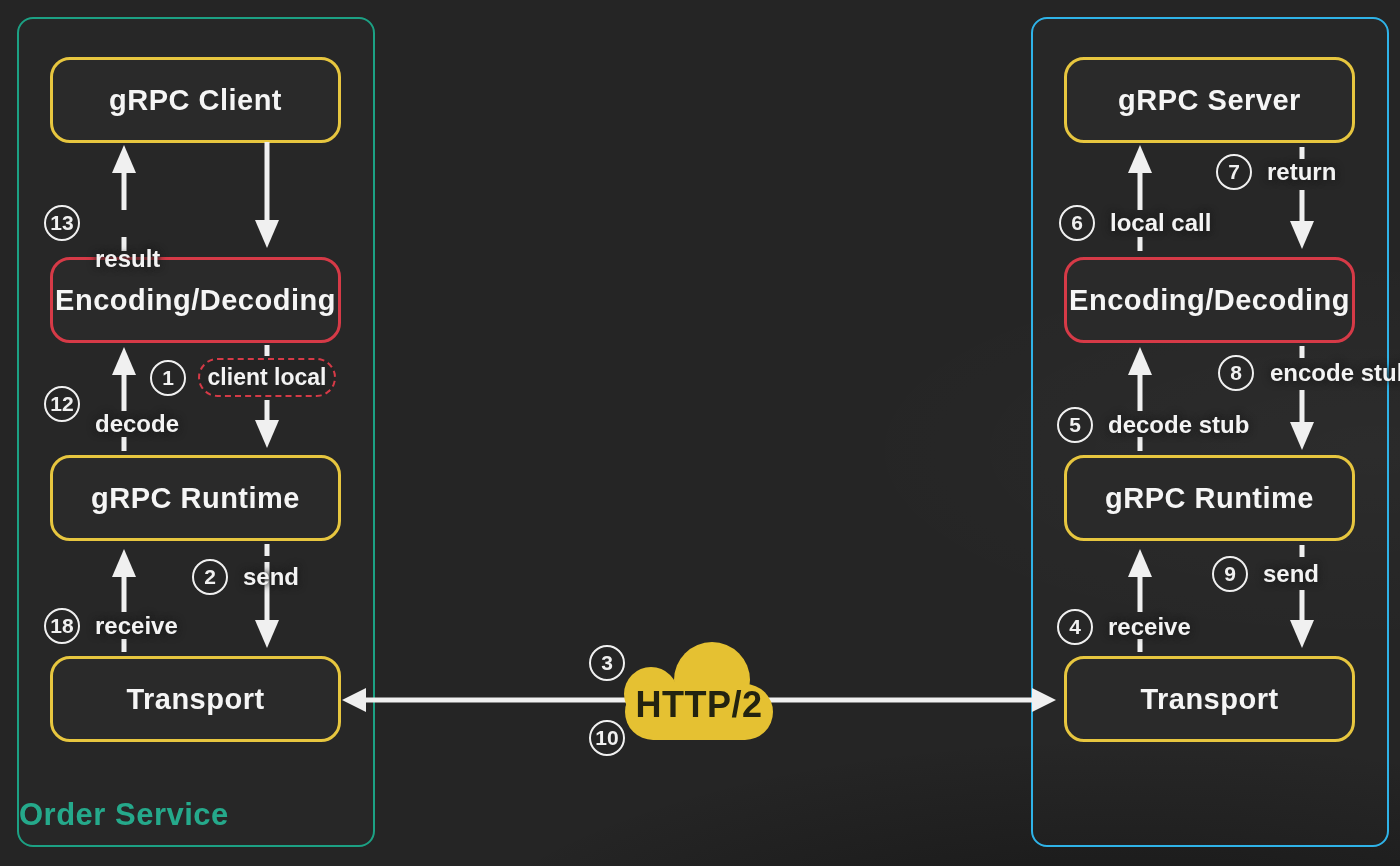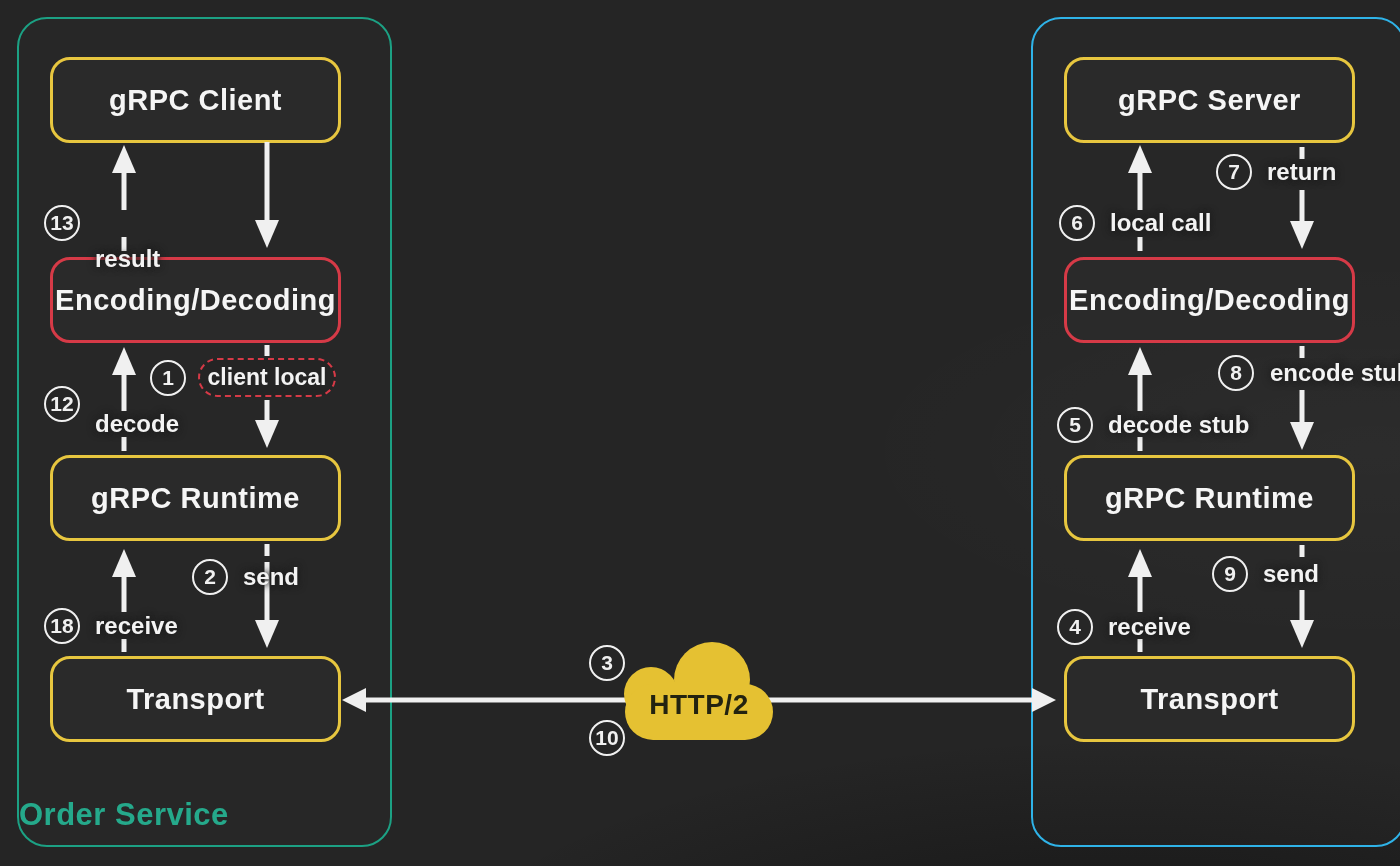--- a/index.html
+++ b/index.html
@@ -6,23 +6,22 @@
   .canvas{
     position:relative;width:1400px;height:866px;overflow:hidden;
     font-family:"Liberation Sans",sans-serif;
     background:
       radial-gradient(1150px 430px at 80% 116%, rgba(10,10,10,.55) 10%, rgba(10,10,10,0) 62%),
       radial-gradient(900px 330px at 98% 52%, rgba(255,255,255,.025), rgba(255,255,255,0) 60%),
       #252525;
   }
   .svc{
     position:absolute;top:17px;width:354px;height:826px;
-    border-radius:30px;background:rgba(255,255,255,.012);
+    border-radius:16px;background:rgba(255,255,255,.012);
     z-index:1;
-    padding-left:17px;
   }
   .svc.left{left:17px;border:2.5px solid #1ca184;}
   .svc.right{left:1031px;border:2.5px solid #2fb3e8;}
   .nodebox{
     position:absolute;left:31px;width:285px;height:80px;
     border-radius:20px;background:#2a2a2a;
     display:flex;align-items:center;justify-content:center;
     color:#f5f5f5;font-size:29px;font-weight:700;letter-spacing:.5px;
   }
   .nodebox.yellow{border:3px solid #e7c63f;}
@@ -50,21 +49,21 @@
   }
   .capsule{
     position:absolute;left:198px;top:358px;width:134px;height:35px;z-index:4;
     border:2.5px dashed #d63a47;border-radius:20px;background:rgba(37,37,37,.85);
     display:flex;align-items:center;justify-content:center;
     color:#f3f3f3;font-size:23px;font-weight:700;white-space:nowrap;
   }
   .cloud-label{
     position:absolute;left:625px;top:689px;width:148px;height:32px;z-index:4;
     display:flex;align-items:center;justify-content:center;
-    color:#232310;font-size:28px;font-weight:700;letter-spacing:.5px;
+    color:#232310;font-size:36px;font-weight:700;letter-spacing:.5px;
   }
   
   .pos13{left:44px;top:205px;} .pos12{left:44px;top:386px;} .pos11{left:44px;top:608px;}
   .pos1{left:150px;top:360px;} .pos2{left:192px;top:559px;}
   .pos3{left:589px;top:645px;} .pos10{left:589px;top:720px;}
   .pos6{left:1059px;top:205px;} .pos7{left:1216px;top:154px;}
   .pos5{left:1057px;top:407px;} .pos8{left:1218px;top:355px;}
   .pos4{left:1057px;top:609px;} .pos9{left:1212px;top:556px;}
   
   .lresult{left:95px;top:223px;margin-top:36px;}   .ldecode{left:95px;top:424px;}  .lreceive11{left:95px;top:626px;}

